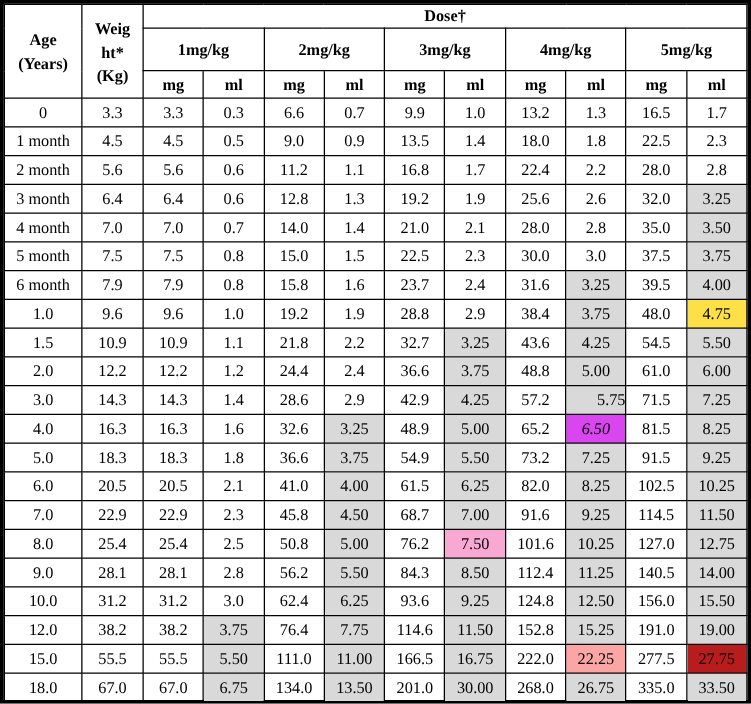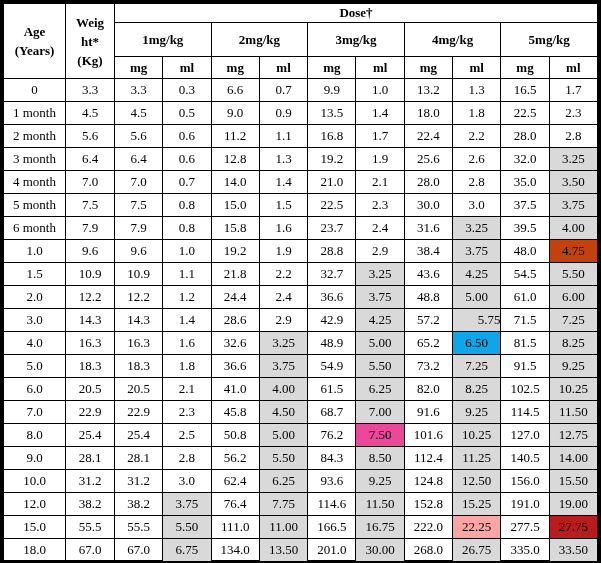--- a/index.html
+++ b/index.html
@@ -187,21 +187,21 @@
           <td>9.6</td>
           <td>9.6</td>
           <td>1.0</td>
           <td>19.2</td>
           <td>1.9</td>
           <td>28.8</td>
           <td>2.9</td>
           <td>38.4</td>
           <td style="background: rgb(217, 217, 217);">3.75</td>
           <td>48.0</td>
-          <td style="background: #c2410c;">4.75</td>
+          <td style="background: #fde047;">4.75</td>
         </tr>
         <tr>
           <td>1.5</td>
           <td>10.9</td>
           <td>10.9</td>
           <td>1.1</td>
           <td>21.8</td>
           <td>2.2</td>
           <td>32.7</td>
           <td style="background: rgb(217, 217, 217);">3.25</td>
@@ -241,21 +241,21 @@
         <tr>
           <td>4.0</td>
           <td>16.3</td>
           <td>16.3</td>
           <td>1.6</td>
           <td>32.6</td>
           <td style="background: rgb(217, 217, 217);">3.25</td>
           <td>48.9</td>
           <td style="background: rgb(217, 217, 217);">5.00</td>
           <td>65.2</td>
-          <td style="background: #0ea5e9;">6.50</td>
+          <td style="background: #d946ef; font-style: italic;">6.50</td>
           <td>81.5</td>
           <td style="background: rgb(217, 217, 217);">8.25</td>
         </tr>
         <tr>
           <td>5.0</td>
           <td>18.3</td>
           <td>18.3</td>
           <td>1.8</td>
           <td>36.6</td>
           <td style="background: rgb(217, 217, 217);">3.75</td>
@@ -295,21 +295,21 @@
           <td style="background: rgb(217, 217, 217);">11.50</td>
         </tr>
         <tr>
           <td>8.0</td>
           <td>25.4</td>
           <td>25.4</td>
           <td>2.5</td>
           <td>50.8</td>
           <td style="background: rgb(217, 217, 217);">5.00</td>
           <td>76.2</td>
-          <td style="background: #ec4899;">7.50</td>
+          <td style="background: #f9a8d4;">7.50</td>
           <td>101.6</td>
           <td style="background: rgb(217, 217, 217);">10.25</td>
           <td>127.0</td>
           <td style="background: rgb(217, 217, 217); margin-top: 33px;">12.75</td>
         </tr>
         <tr>
           <td>9.0</td>
           <td>28.1</td>
           <td>28.1</td>
           <td>2.8</td>

